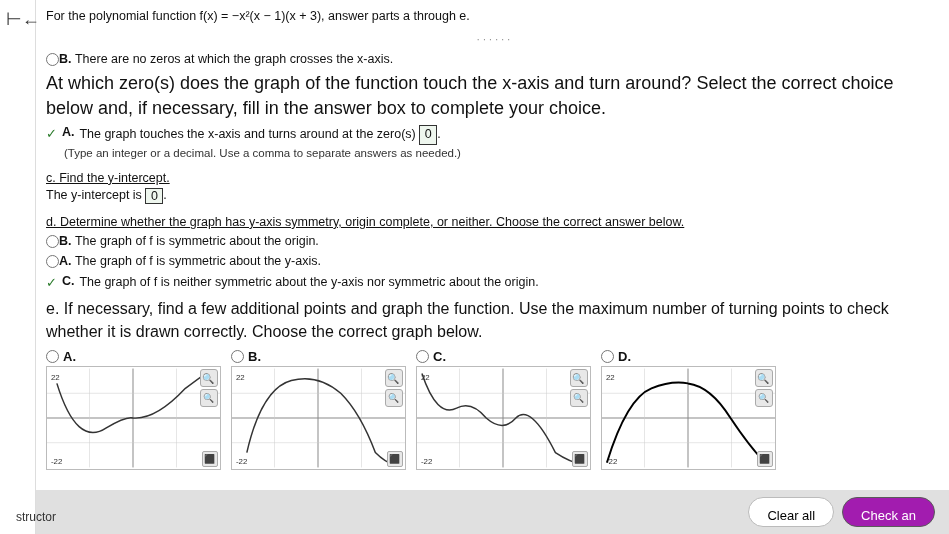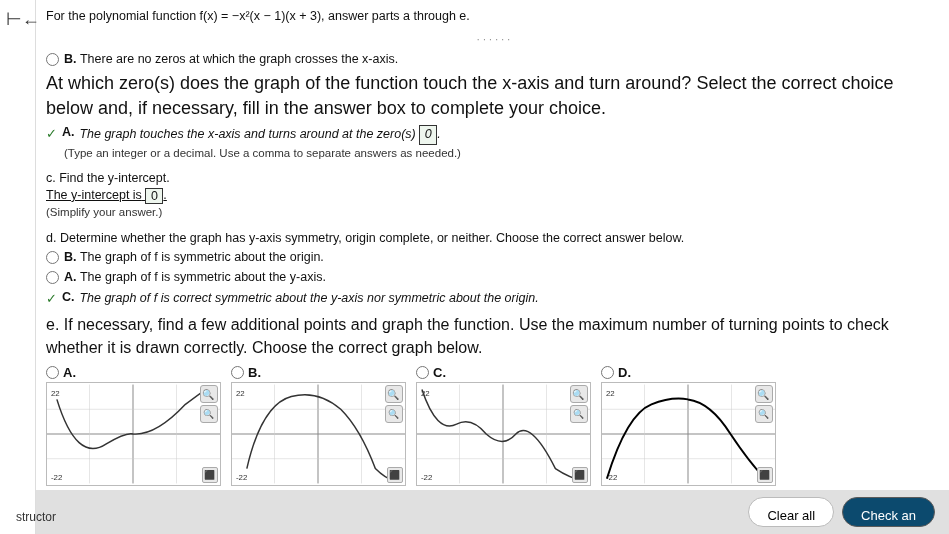--- a/index.html
+++ b/index.html
@@ -51,21 +51,20 @@
       font-size: 10px;
       margin-bottom: 6px;
     }
     .section {
       margin-bottom: 5px;
     }
     .radio-option {
       display: flex;
       align-items: flex-start;
       margin-bottom: 3px;
-      gap: 5px;
     }
     .radio-option input[type=radio] {
       margin-top: 2px;
       flex-shrink: 0;
     }
     .radio-label {
       font-size: 12.5px;
       line-height: 1.4;
     }
     .answered-option {
@@ -80,21 +79,20 @@
       flex-shrink: 0;
       margin-top: 1px;
     }
     .answer-letter {
       font-weight: bold;
       font-size: 12.5px;
     }
     .answer-text {
       font-size: 12.5px;
       line-height: 1.4;
-      font-style: italic;
     }
     .answer-box {
       display: inline-block;
       border: 1px solid #333;
       background: #eef6ee;
       min-width: 18px;
       padding: 0 3px;
       text-align: center;
       font-size: 12.5px;
       vertical-align: middle;
@@ -103,25 +101,25 @@
       font-size: 11.5px;
       color: #333;
       margin-left: 18px;
       margin-bottom: 3px;
     }
     .section-label {
       font-weight: normal;
       font-size: 12.5px;
       margin-bottom: 3px;
       margin-top: 4px;
+      text-decoration: underline;
     }
     .answer-line {
       font-size: 12.5px;
       margin-bottom: 2px;
-      text-decoration: underline;
     }
     .simplify-note {
       font-size: 11.5px;
       color: #333;
       margin-bottom: 4px;
     }
     .question-e {
       font-size: 16px;
       margin-bottom: 6px;
       line-height: 1.4;
@@ -207,21 +205,21 @@
       height: 30px;
       padding: 10px 18px;
       border-radius: 15px;
       border: 1px solid #bbb;
       background: #fff;
       font-size: 13px;
       cursor: pointer;
       font-family: Arial, sans-serif;
     }
     .footer-btn.check-btn {
-      background: #0c4a6e;
+      background: #a21caf;
       color: #fff;
       border-color: #5a5a5a;
     }
     .instructor-label {
       position: fixed;
       bottom: 10px;
       left: 16px;
       font-size: 12px;
       color: #333;
     }
@@ -284,21 +282,20 @@
       </div>
       <div class="sub-note">(Type an integer or a decimal. Use a comma to separate answers as needed.)</div>
 
     </div>
 
     <div class="section">
       <p class="section-label">c. Find the y-intercept.</p>
       <p class="answer-line">
         <span>The y-intercept is</span>&nbsp;<span class="answer-box">0</span>.
       </p>
-      <p class="simplify-note">(Simplify your answer.)</p>
     </div>
 
     <div class="section">
       <p class="section-label" style="margin-bottom:4px;">d. Determine whether the graph has y-axis symmetry, origin complete, or neither. Choose the correct answer below.</p>
 
       <div class="radio-option">
         <input type="radio" name="symmetry" id="sym_b" style="">
         <label for="sym_b" class="radio-label">
           <strong>B.</strong>&nbsp;<span>The graph of f is symmetric about the origin.</span>
         </label>
@@ -307,21 +304,21 @@
       <div class="radio-option">
         <input type="radio" name="symmetry" id="sym_a" style="">
         <label for="sym_a" class="radio-label">
           <strong>A.</strong>&nbsp;<span>The graph of f is symmetric about the y-axis.</span>
         </label>
       </div>
 
       <div class="answered-option">
         <span class="checkmark">✓</span>
         <span class="answer-letter">C.</span>
-        <span class="answer-text">The graph of f is correct symmetric about the y-axis nor symmetric about the origin.</span>
+        <span class="answer-text">The graph of f is neither symmetric about the y-axis nor symmetric about the origin.</span>
       </div>
     </div>
 
     <div class="section">
       <p class="question-e">e. If necessary, find a few additional points and graph the function. Use the maximum number of turning points to check whether it is drawn correctly. Choose the correct graph below.</p>
 
       <div class="graphs-row">
 
         <div class="graph-option">
           <div class="graph-radio-row">

